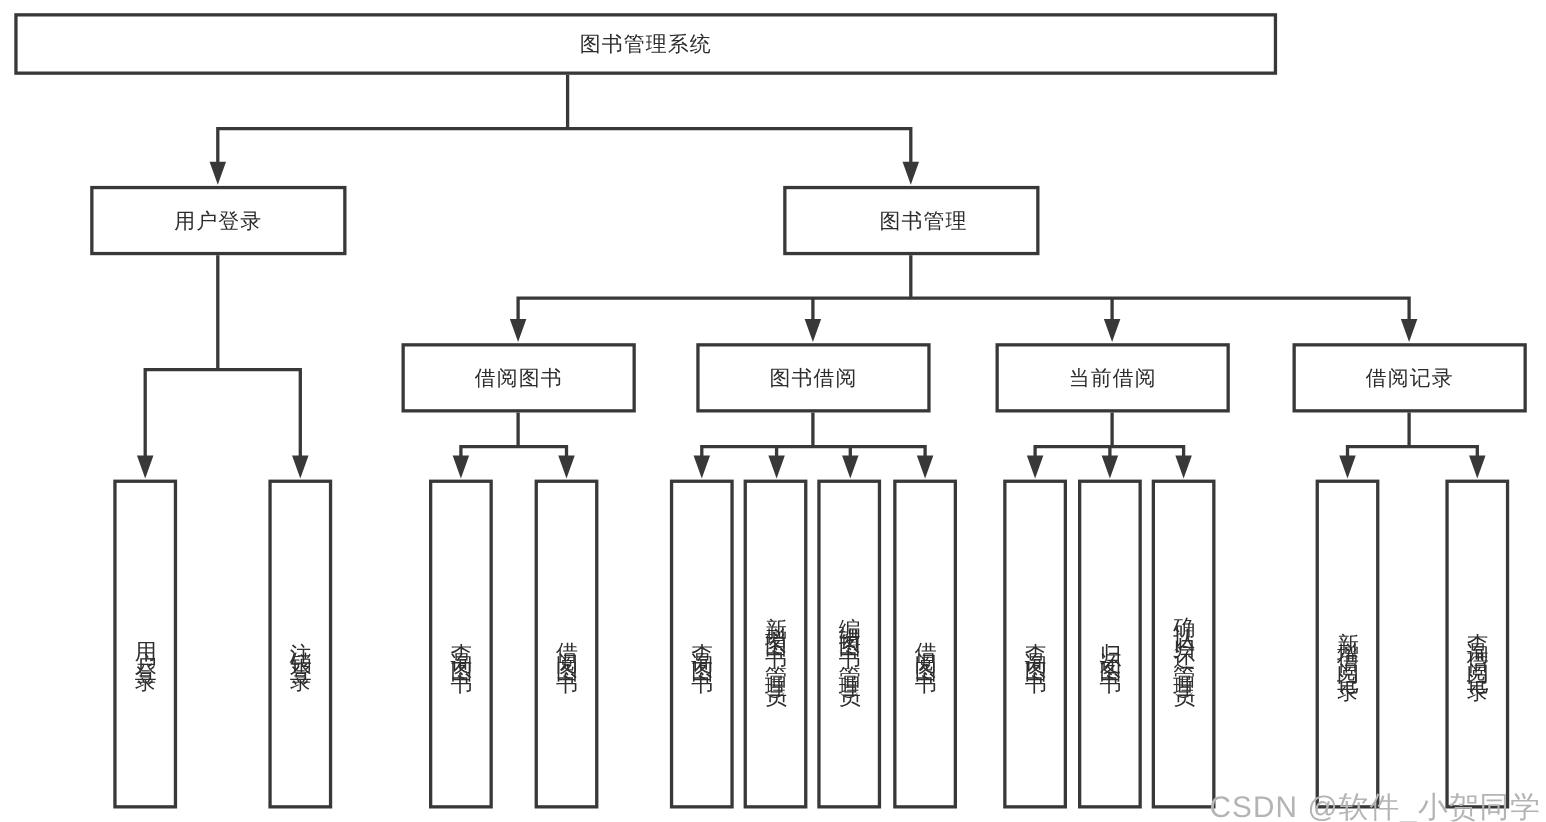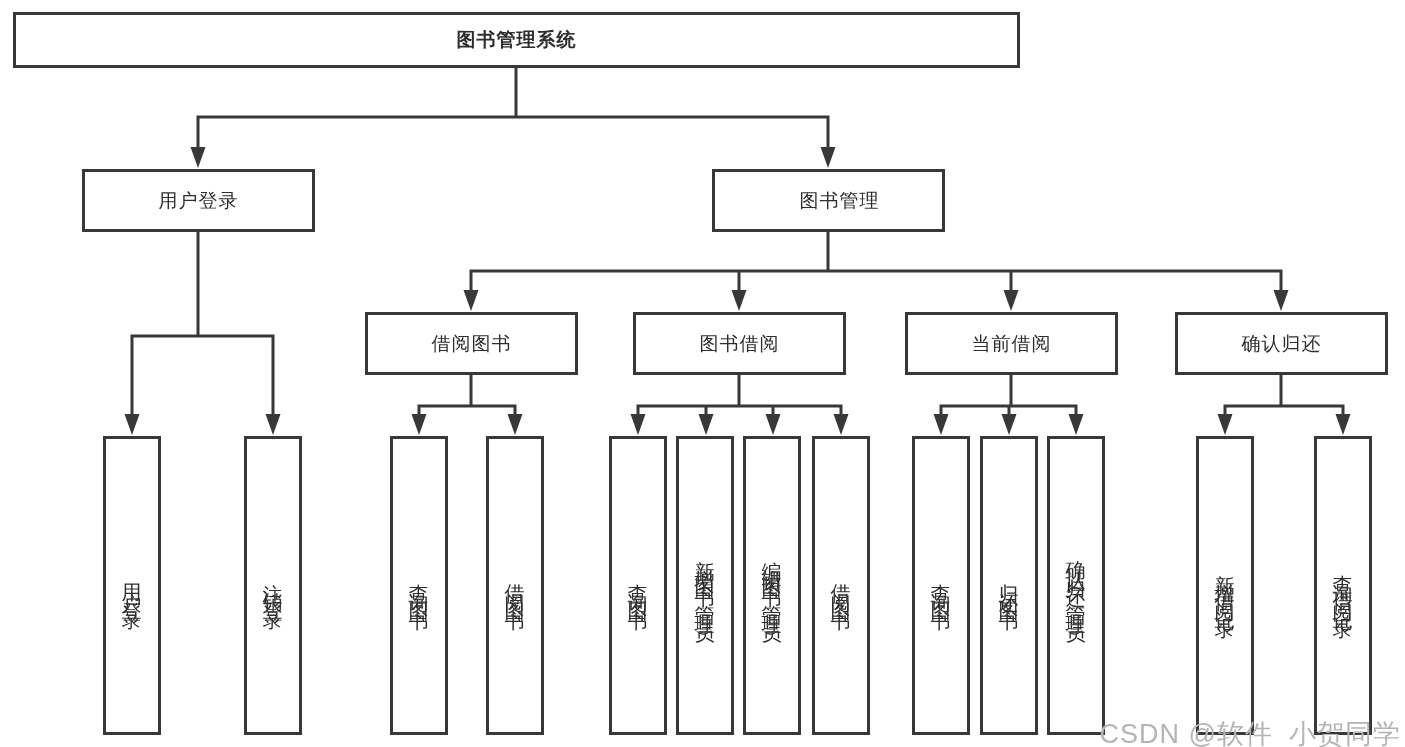--- a/index.html
+++ b/index.html
@@ -32,21 +32,21 @@
     font-size: 19px;
     letter-spacing: 1px;
   }
   .node.v {
     writing-mode: vertical-rl;
     text-orientation: mixed;
     font-size: 20px;
     letter-spacing: 9px;
     line-height: 1;
   }
-  .root-box   { left: 13px;  top: 12px;  width: 1007px; height: 56px; font-weight: bold; }
+  .root-box   { left: 13px;  top: 12px;  width: 1148px; height: 56px; }
   .l2-a       { left: 82px;  top: 169px; width: 233px;  height: 63px; }
   .l2-b       { left: 712px; top: 169px; width: 233px;  height: 63px; padding-left: 22px; }
   .l3         { top: 312px;  width: 213px; height: 63px; }
   .l3-0       { left: 365px; }
   .l3-1       { left: 633px; }
   .l3-2       { left: 905px; }
   .l3-3       { left: 1175px; }
   .leaf       { top: 436px; width: 58px; height: 299px; }
   .lf-0  { left: 103px; }
   .lf-1  { left: 244px; }
@@ -94,21 +94,21 @@
   </svg>
 
   <div class="node h root-box">图书管理系统</div>
 
   <div class="node h l2-a">用户登录</div>
   <div class="node h l2-b">图书管理</div>
 
   <div class="node h l3 l3-0">借阅图书</div>
   <div class="node h l3 l3-2">当前借阅</div>
   <div class="node h l3 l3-1">图书借阅</div>
-  <div class="node h l3 l3-3">确认归还</div>
+  <div class="node h l3 l3-3">借阅记录</div>
 
   <div class="node v leaf lf-0">用户登录</div>
   <div class="node v leaf lf-1">注销登录</div>
 
   <div class="node v leaf lf-2">查询图书</div>
   <div class="node v leaf lf-3">借阅图书</div>
 
   <div class="node v leaf lf-4">查询图书</div>
   <div class="node v leaf lf-5">新增图书（管理员）</div>
   <div class="node v leaf lf-6">编辑图书（管理员）</div>

